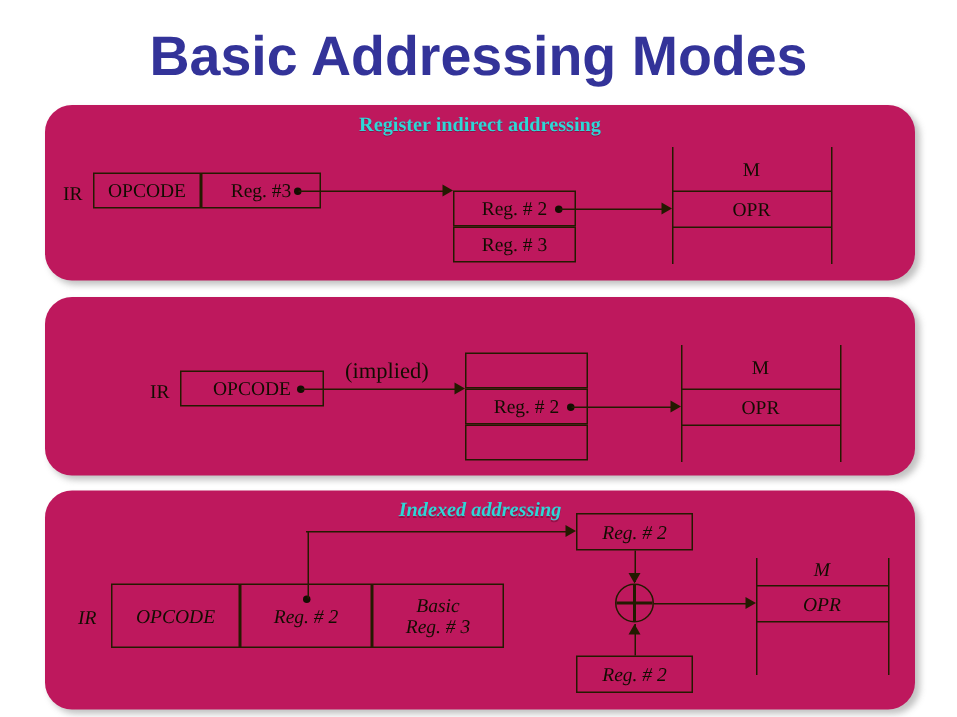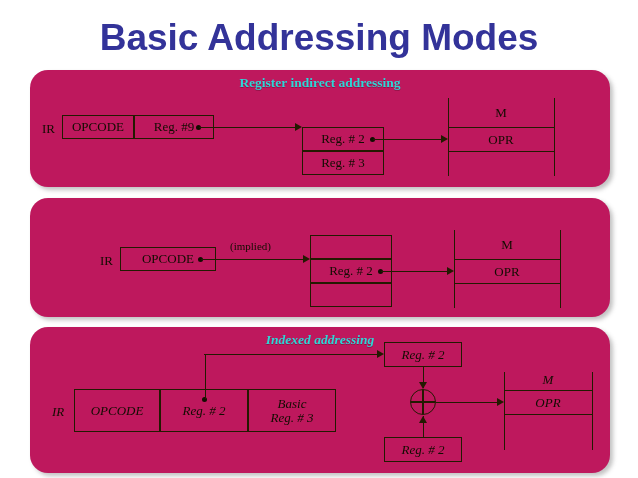--- a/index.html
+++ b/index.html
@@ -58,21 +58,21 @@
     text-align:center;
     line-height:14px;
   }
   .lbl{
     position:absolute;
     color:#120d00;
     font-family:"Liberation Serif", serif;
     font-size:13px;
     white-space:nowrap;
   }
-  .small-lbl{font-size:11px;}
+  .small-lbl{font-size:15px;}
   .hline{position:absolute;height:0;border-top:1.3px solid #231a00;}
   .vline{position:absolute;width:0;border-left:1.3px solid #231a00;}
   .arrowhead{
     position:absolute;width:0;height:0;
     border-top:4px solid transparent;
     border-bottom:4px solid transparent;
     border-left:7px solid #231a00;
   }
   .arrowhead.down{
     border-left:4px solid transparent;
@@ -106,21 +106,21 @@
 <div id="slide">
 
   <div class="title">Basic Addressing Modes</div>
 
   <div class="panel" id="panel1">
     <div class="panel-title">Register indirect addressing</div>
 
     <div class="lbl" style="left:12px;top:51px;">IR</div>
 
     <div class="box" style="left:32px;top:45px;width:72px;height:24px;">OPCODE</div>
-    <div class="box" style="left:104px;top:45px;width:80px;height:24px;">Reg. #9</div>
+    <div class="box" style="left:104px;top:45px;width:80px;height:24px;">Reg. #3</div>
     <div class="dot" style="left:166px;top:54.5px;"></div>
 
     <div class="hline" style="left:169px;top:57px;width:98px;"></div>
     <div class="arrowhead" style="left:265px;top:53px;"></div>
 
     <div class="box" style="left:272px;top:57px;width:82px;height:24px;">Reg. # 2</div>
     <div class="box" style="left:272px;top:81px;width:82px;height:24px;">Reg. # 3</div>
     <div class="dot" style="left:340px;top:66.5px;"></div>
 
     <div class="hline" style="left:343px;top:69px;width:70px;"></div>

